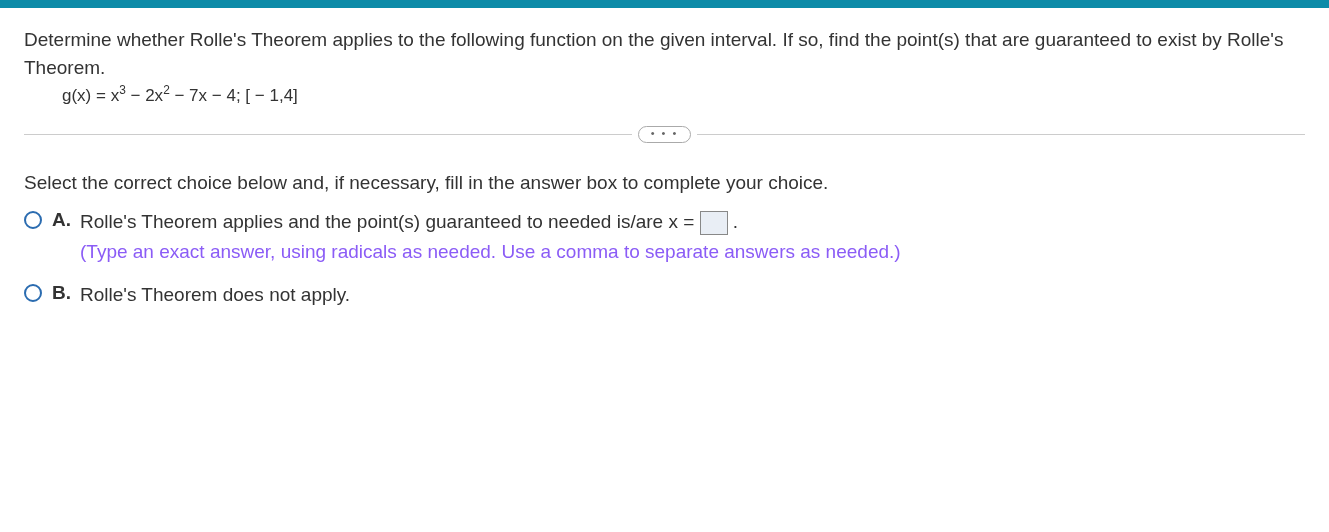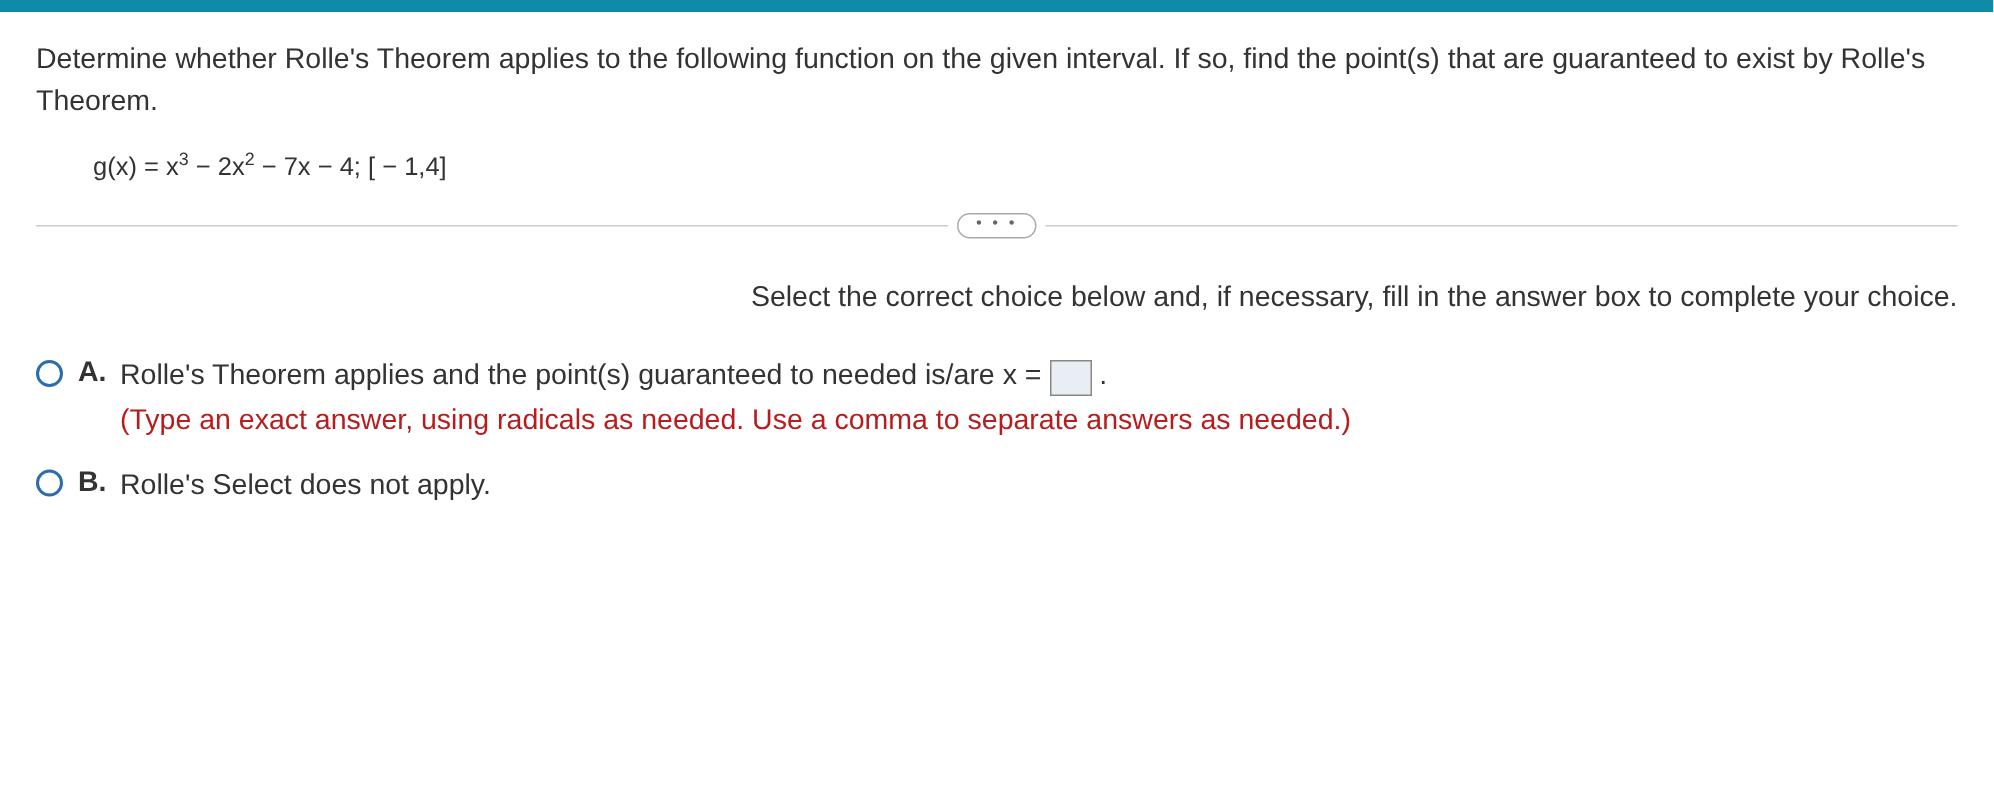--- a/index.html
+++ b/index.html
@@ -17,21 +17,21 @@
     .top-bar {
       height: 8px;
       background: #0d8ba8;
       width: 100%;
     }
     .content {
       padding: 18px 24px 20px 24px;
     }
     .question-text {
       line-height: 1.45;
-      margin-bottom: 18px;
+      margin-bottom: 2px;
     }
     .formula {
       padding-left: 38px;
       font-size: 17px;
       margin-bottom: 16px;
       font-family: Arial, sans-serif;
     }
     .formula sup {
       font-size: 0.7em;
       vertical-align: super;
@@ -52,23 +52,22 @@
       padding: 1px 12px 3px 12px;
       margin: 0 6px;
       color: #666;
       font-size: 11px;
       letter-spacing: 2px;
       cursor: pointer;
       background: #fff;
       line-height: 1;
     }
     .instruction {
-      margin-bottom: 24px;
+      margin-bottom: 11px;
       line-height: 1.45;
-      text-align: right;
     }
     .choice {
       display: flex;
       align-items: flex-start;
       margin-bottom: 14px;
     }
     .radio-wrap {
       flex: 0 0 auto;
       padding-top: 4px;
       margin-right: 10px;
@@ -98,21 +97,21 @@
       width: 28px;
       height: 24px;
       border: 1px solid #888;
       background: #e9eef5;
       font-size: 16px;
       text-align: center;
       vertical-align: baseline;
       padding: 0;
     }
     .hint {
-      color: #b91c1c;
+      color: #8b5cf6;
     }
   </style>
 </head>
 <body>
 
 <div class="top-bar"></div>
 
 <div class="content">
 
   <div class="question-text">Determine whether Rolle's Theorem applies to the following function on the given interval. If so, find the point(s) that are guaranteed to exist by Rolle's Theorem.</div>
@@ -139,17 +138,17 @@
       <span class="hint">(Type an exact answer, using radicals as needed. Use a comma to separate answers as needed.)</span>
     </div>
   </div>
 
   <div class="choice">
     <div class="radio-wrap">
       <input type="radio" name="ans" class="radio" style="">
     </div>
     <div class="choice-letter">B.</div>
     <div class="choice-body">
-      <span>Rolle's Select does not apply.</span>
+      <span>Rolle's Theorem does not apply.</span>
     </div>
   </div>
 
 </div>
 
 </body></html>

